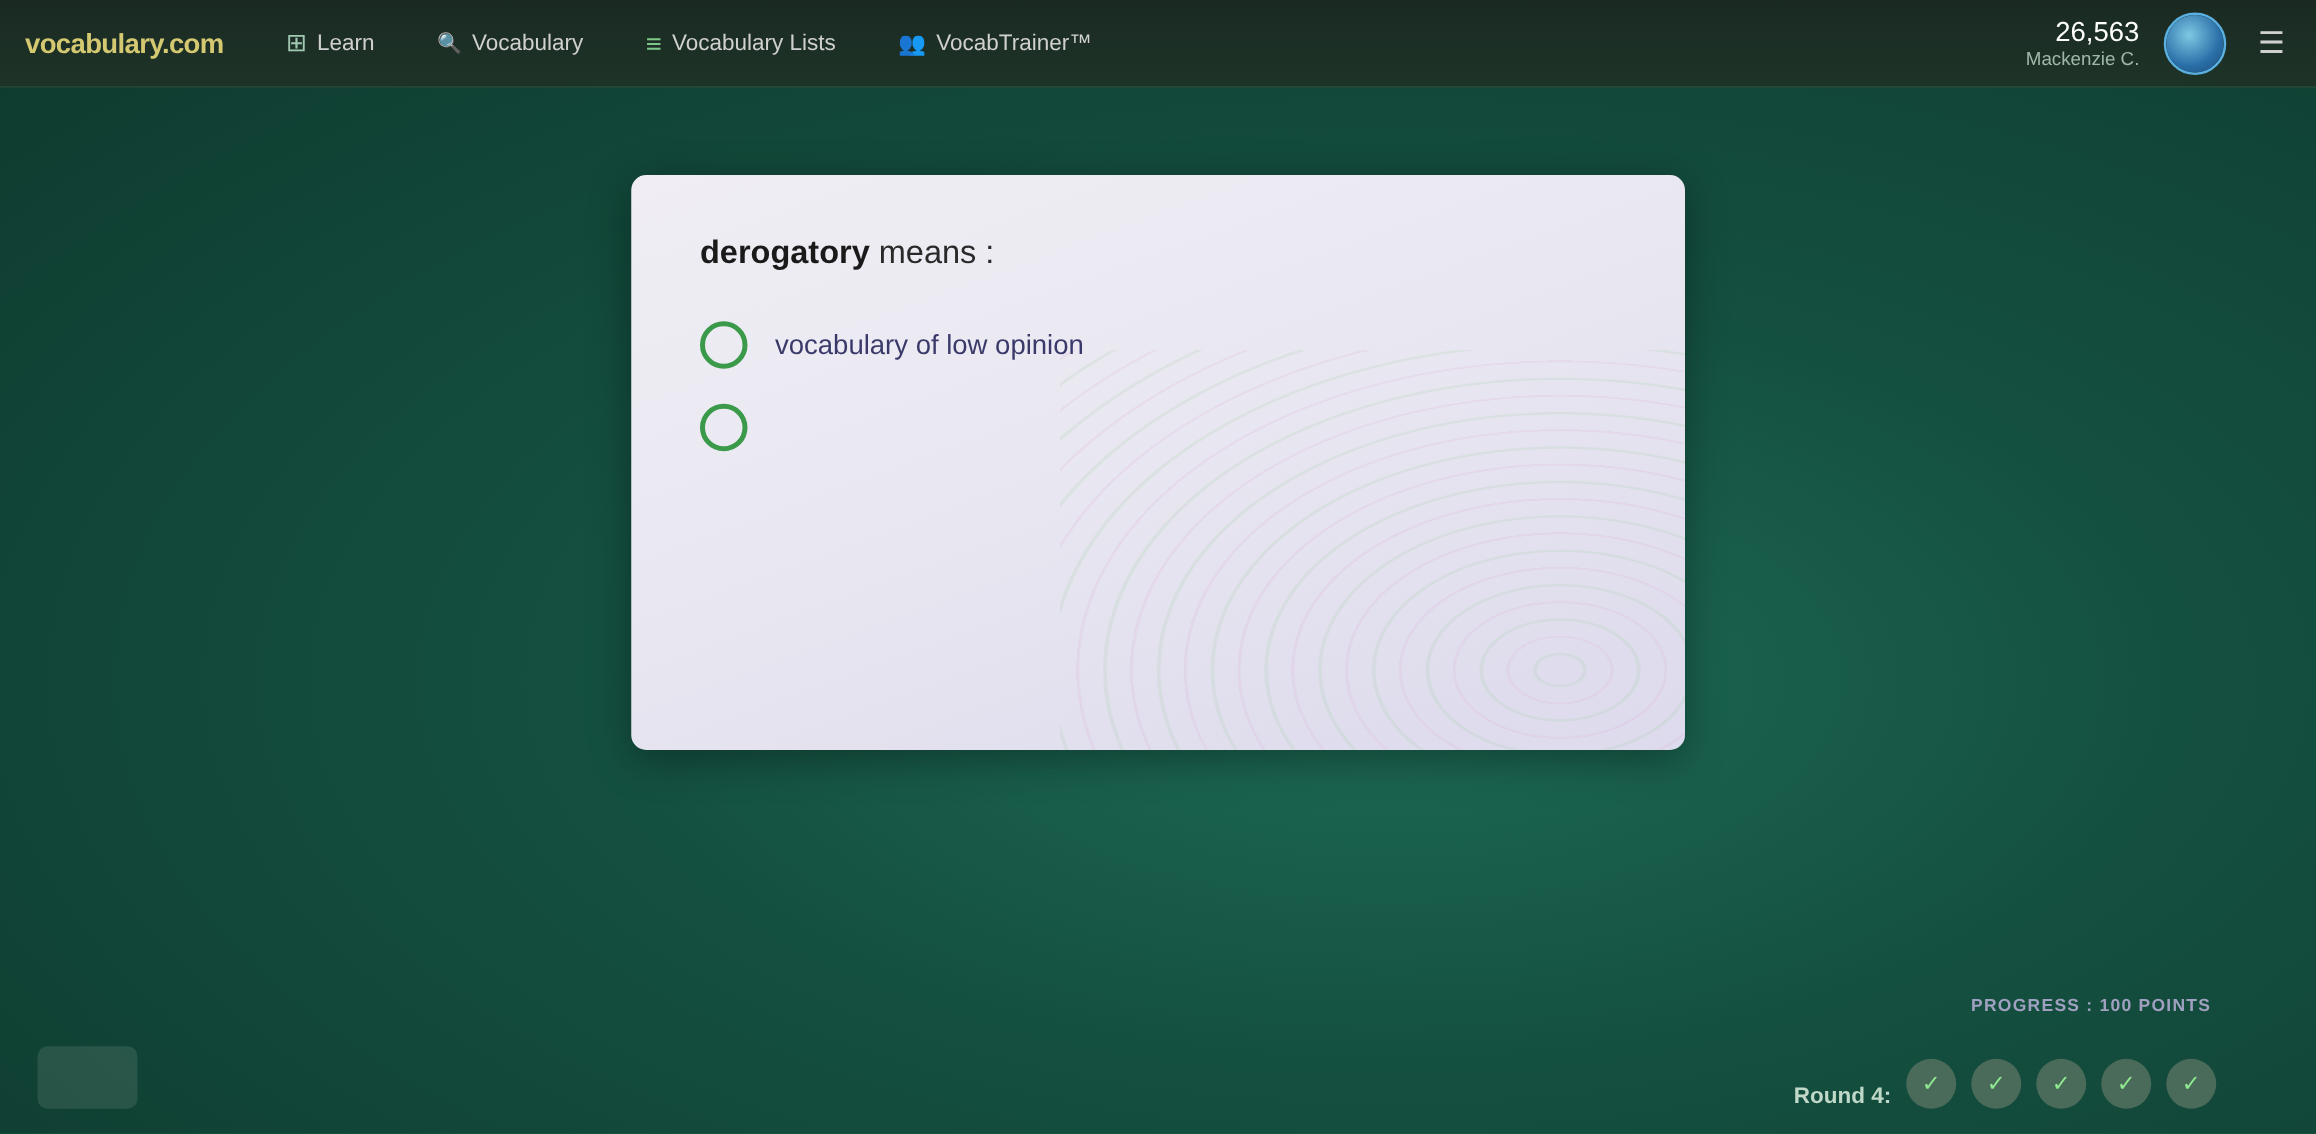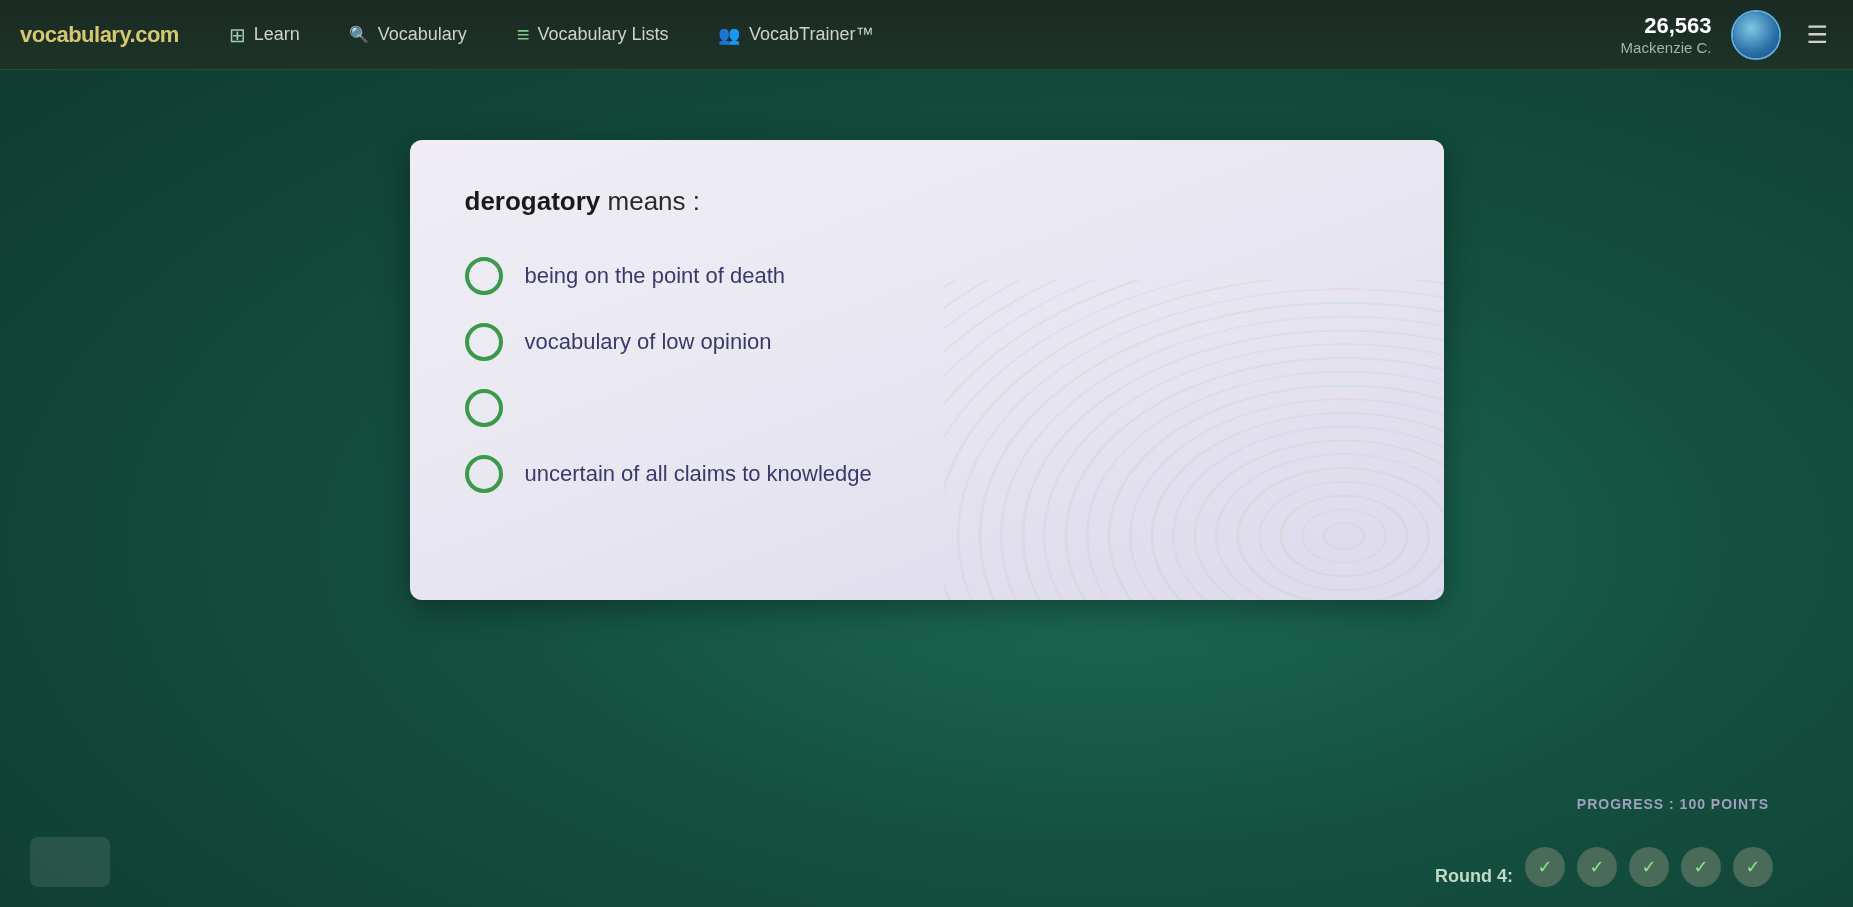--- a/index.html
+++ b/index.html
@@ -73,21 +73,21 @@
       margin-left: auto;
     }
 
     .nav-score {
       text-align: right;
     }
 
     .nav-score-number {
       font-size: 22px;
       color: #ffffff;
-      font-weight: bold;
+      font-weight: normal;
     }
 
     .nav-score-name {
       font-size: 15px;
       color: #a0b8a8;
       text-align: center;
     }
 
     .nav-avatar {
       width: 50px;
@@ -123,21 +123,21 @@
       display: flex;
       align-items: flex-start;
       justify-content: center;
       padding-top: 70px;
     }
 
     
     .quiz-card {
       background: linear-gradient(160deg, #f0eef4 0%, #e8e6f0 50%, #dcdaec 100%);
       border-radius: 12px;
-      width: 1034px;
+      width: 843px;
       min-height: 460px;
       padding: 45px 55px 55px 55px;
       position: relative;
       box-shadow: 0 8px 32px rgba(0,0,0,0.35);
       overflow: hidden;
     }
 
     
     .quiz-card::after {
       content: '';
@@ -303,38 +303,30 @@
 <div class="main-content">
 
   <div class="quiz-card">
 
     <div class="quiz-question">
       <strong>derogatory</strong><span> means :</span>
     </div>
 
     <div class="quiz-options">
 
-      <div class="quiz-option">
-        <div class="quiz-option-radio"></div>
-        <span class="quiz-option-text">being on the point of death</span>
-      </div>
 
       <div class="quiz-option">
         <div class="quiz-option-radio"></div>
         <span class="quiz-option-text">vocabulary of low opinion</span>
       </div>
 
       <div class="quiz-option">
         <div class="quiz-option-radio"></div>
       </div>
 
-      <div class="quiz-option">
-        <div class="quiz-option-radio"></div>
-        <span class="quiz-option-text">uncertain of all claims to knowledge</span>
-      </div>
 
     </div>
   </div>
 
 </div>
 
 <div class="progress-bar">PROGRESS : 100 POINTS</div>
 
 <div class="round-indicator">
   <span class="round-label">Round 4:</span>

